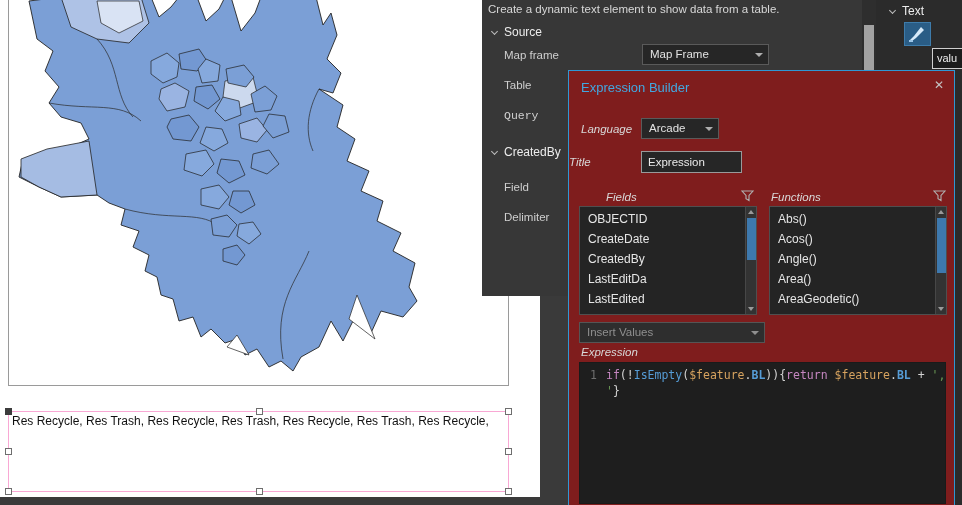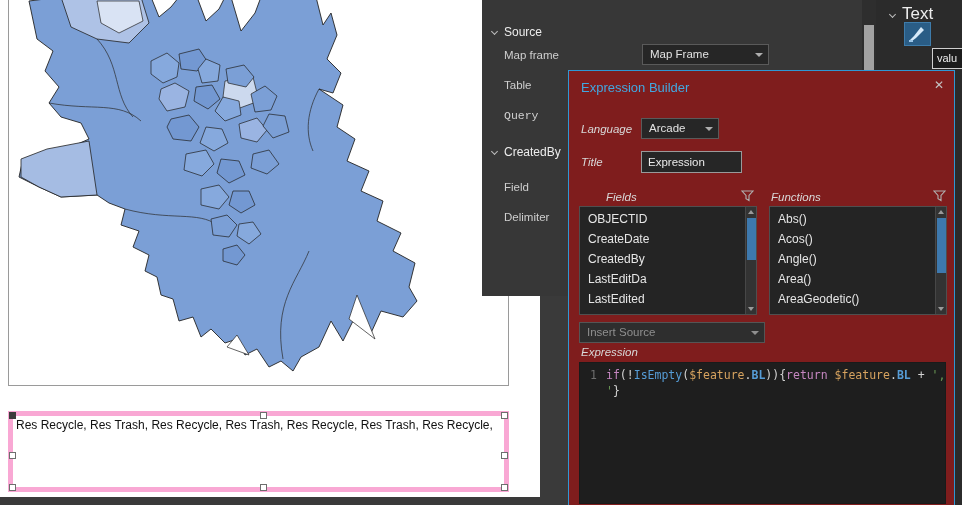--- a/index.html
+++ b/index.html
@@ -7,42 +7,42 @@
   #app {
     position:relative; width:962px; height:505px; overflow:hidden;
     background:#3a3a3a; font-family:"Liberation Sans", sans-serif;
     -webkit-font-smoothing:antialiased;
   }
   
   .canvas { position:absolute; left:0; top:0; width:540px; height:497px; background:#ffffff; z-index:1; }
   .map-frame { position:absolute; left:8px; top:-2px; width:501px; height:388px; border:1px solid #9a9a9a; }
   .map-svg { position:absolute; left:0; top:0; }
   
-  .text-el { position:absolute; left:8px; top:411px; width:501px; height:81px; border:5px solid #f9a8d4; background:#fff; }
+  .text-el { position:absolute; left:8px; top:411px; width:501px; height:81px; border:1px solid #f9a8d4; background:#fff; }
   .text-el .txt { position:absolute; left:3px; top:2px; right:2px; font-size:12px; color:#111; white-space:nowrap; overflow:hidden; }
   .handle { position:absolute; width:7px; height:7px; background:#ffffff; border:1px solid #6e6e6e; }
   .handle.dark { background:#3c3c3c; border-color:#3c3c3c; }
   .h-tl{left:-4px;top:-4px} .h-tm{left:247px;top:-4px} .h-tr{right:-4px;top:-4px}
   .h-ml{left:-4px;top:36px} .h-mr{right:-4px;top:36px}
   .h-bl{left:-4px;bottom:-4px} .h-bm{left:247px;bottom:-4px} .h-br{right:-4px;bottom:-4px}
 
   
   .popover { position:absolute; left:482px; top:0; width:380px; height:296px; background:#373737; z-index:5; color:#d0d0d0; }
   .popover .desc { position:absolute; left:6px; top:3px; font-size:11.5px; color:#d8d8d8; }
   .sec-header { position:absolute; left:10px; font-size:12px; color:#ededed; }
   .chev { display:inline-block; width:5px; height:5px; border-right:1.5px solid #bdbdbd; border-bottom:1.5px solid #bdbdbd; transform:rotate(45deg); margin-right:7px; vertical-align:2px; }
   .p-label { position:absolute; left:22px; font-size:11.5px; color:#cfcfcf; }
   .combo { position:absolute; height:21px; background:#262626; border:1px solid #5a5a5a; font-size:11.5px; color:#e2e2e2; line-height:19px; padding-left:7px; }
   .combo .caret { position:absolute; right:5px; top:8px; width:0; height:0; border-left:4px solid transparent; border-right:4px solid transparent; border-top:4px solid #aeaeae; }
   .pop-scroll { position:absolute; left:862px; top:0; width:14px; height:296px; background:#2e2e2e; z-index:5; }
   .pop-scroll .thumb { position:absolute; left:2px; top:25px; width:10px; height:115px; background:#a2a2a2; }
 
   
   .text-pane { position:absolute; left:876px; top:0; width:86px; height:505px; background:#2b2b2b; z-index:4; overflow:hidden; }
-  .text-pane .hdr { position:absolute; left:14px; top:4px; font-size:17px; color:#ededed; }
+  .text-pane .hdr { position:absolute; left:14px; top:4px; font-size:12px; color:#ededed; }
   .symbol-btn { position:absolute; left:28px; top:22px; width:27px; height:24px; background:#2a5d86; border:1px solid #3e7cab; }
   .value-box { position:absolute; left:56px; top:48px; width:46px; height:21px; background:#1c1c1c; border:1px solid #cfcfcf; color:#ececec; font-size:11px; line-height:19px; padding-left:4px; }
 
   
   .dialog { position:absolute; left:568px; top:70px; width:387px; height:436px; background:#7f1d1d; border:1px solid #2f97d4; z-index:10; }
   .dlg-title { position:absolute; left:12px; top:9px; font-size:13px; color:#42a7e0; }
   .dlg-close { position:absolute; right:10px; top:7px; font-size:12px; color:#c4c4c4; cursor:default; }
   .d-label { position:absolute; font-size:11.5px; color:#d8d8d8;font-style:italic; }
   .d-input { position:absolute; height:22px; background:#262626; border:1px solid #9a9a9a; color:#eaeaea; font-size:11.5px; line-height:20px; padding-left:6px; }
   .funnel { position:absolute; width:13px; height:12px; }
@@ -135,20 +135,21 @@
     <div class="symbol-btn">
       <svg width="25" height="22" viewBox="0 0 25 22">
         <path d="M5,17 L9,13 L16,4 L19,7 L11,15 L7,18 Z" fill="#d6e9f8"></path>
         <rect x="4" y="17" width="4" height="2" fill="#9cc6e8"></rect>
       </svg>
     </div>
     <div class="value-box">valu</div>
   </div>
 
   <div class="popover">
+    <div class="desc">Create a dynamic text element to show data from a table.</div>
 
     <div class="sec-header" style="top:25px;"><span class="chev"></span><span>Source</span></div>
 
     <div class="p-label" style="top:49px;">Map frame</div>
     <div class="combo" style="left:160px; top:44px; width:127px;">
       <span>Map Frame</span>
       <span class="caret"></span>
     </div>
 
     <div class="p-label" style="top:79px;">Table</div>
@@ -166,21 +167,21 @@
   <div class="dialog">
     <div class="dlg-title">Expression Builder</div>
     <div class="dlg-close">✕</div>
 
     <div class="d-label" style="left:12px; top:52px;">Language</div>
     <div class="combo" style="left:72px; top:47px; width:78px;">
       <span>Arcade</span>
       <span class="caret"></span>
     </div>
 
-    <div class="d-label" style="left:12px; top:85px;text-align:center;">Title</div>
+    <div class="d-label" style="left:0; top:85px;text-align:center;">Title</div>
     <div class="d-input" style="left:72px; top:80px; width:101px;">Expression</div>
 
     <div class="d-label" style="left:12px; top:120px;margin-left:25px;">Fields</div>
     <svg class="funnel" style="left:172px; top:119px;" viewBox="0 0 13 12">
       <path d="M1,1 h11 l-4,4.5 v5 l-3,-1.8 v-3.2 Z" fill="none" stroke="#b0b0b0" stroke-width="1.1"></path>
     </svg>
     <div class="d-label" style="left:202px; top:120px;">Functions</div>
     <svg class="funnel" style="left:364px; top:119px;" viewBox="0 0 13 12">
       <path d="M1,1 h11 l-4,4.5 v5 l-3,-1.8 v-3.2 Z" fill="none" stroke="#b0b0b0" stroke-width="1.1"></path>
     </svg>
@@ -209,21 +210,21 @@
           <div class="list-item">AreaGeodetic()</div>
         </div>
       <div class="lb-scroll">
         <div class="lb-arrow-up"></div>
         <div class="lb-thumb" style="top:11px; height:55px;"></div>
         <div class="lb-arrow-down"></div>
       </div>
     </div>
 
     <div class="insert-combo">
-      <span>Insert Source</span>
+      <span>Insert Values</span>
       <span class="caret"></span>
     </div>
 
     <div class="d-label" style="left:12px; top:275px;">Expression</div>
 
     <div class="editor">
       <div class="gutter">
         <div class="ln">1</div>
       </div>
       <div class="code-area">

